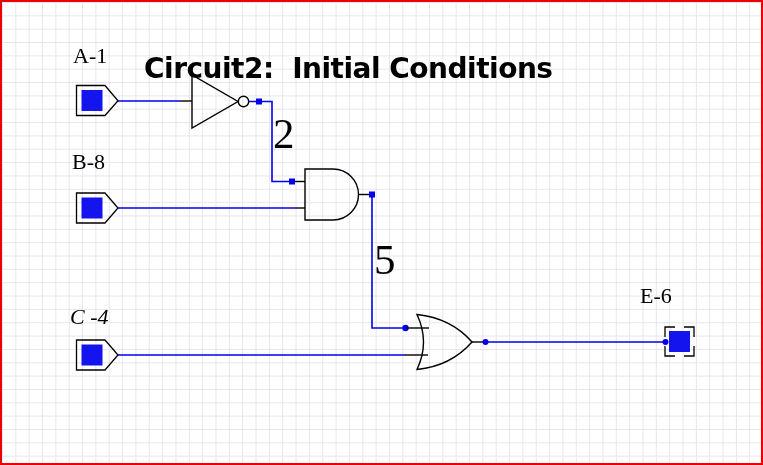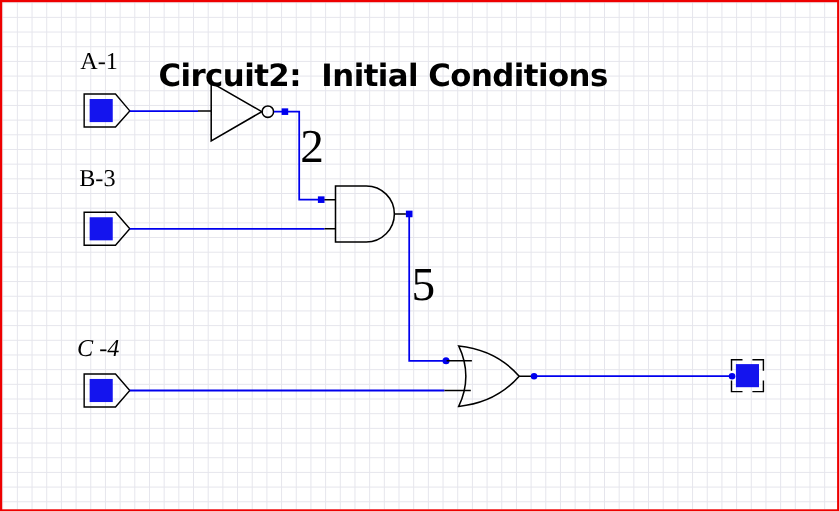--- a/index.html
+++ b/index.html
@@ -140,19 +140,20 @@
       <circle class="dot" cx="483.5" cy="340" r="3"></circle>
       <path class="wire" d="M481,340 H663"></path>
       <circle class="dot" cx="663.5" cy="340" r="3"></circle>
     </g>
 
   </svg>
 
   <div class="title">Circuit2:  Initial Conditions</div>
 
   <div class="lbl lbl-a">A-1</div>
-  <div class="lbl lbl-b">B-3</div>
+  <div class="lbl lbl-b">B-8</div>
   <div class="lbl lbl-c">C -4</div>
+  <div class="lbl lbl-e">E-6</div>
 
   <div class="net-lbl lbl-net2">2</div>
   <div class="net-lbl lbl-net5">5</div>
 
 </div>
 
 </body></html>

